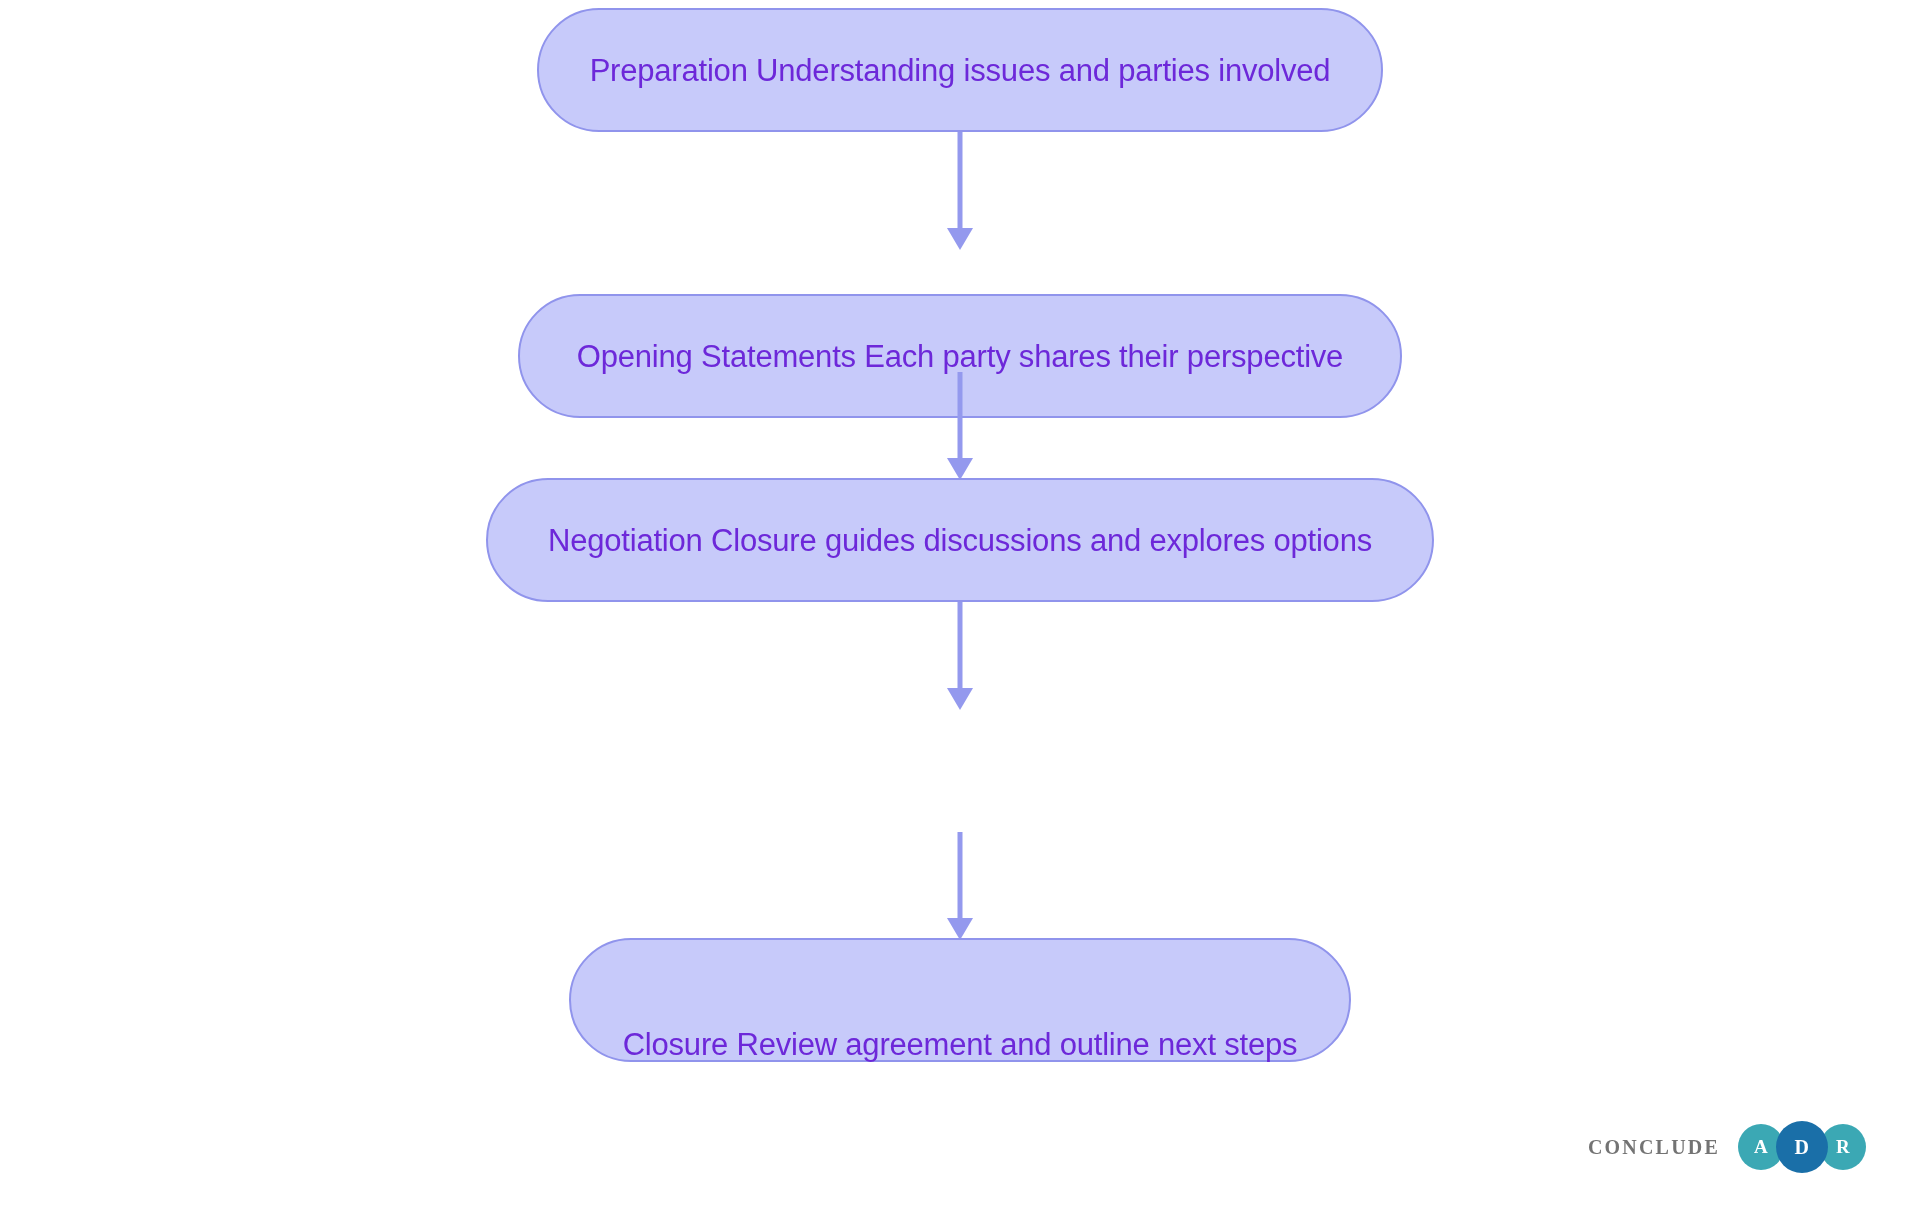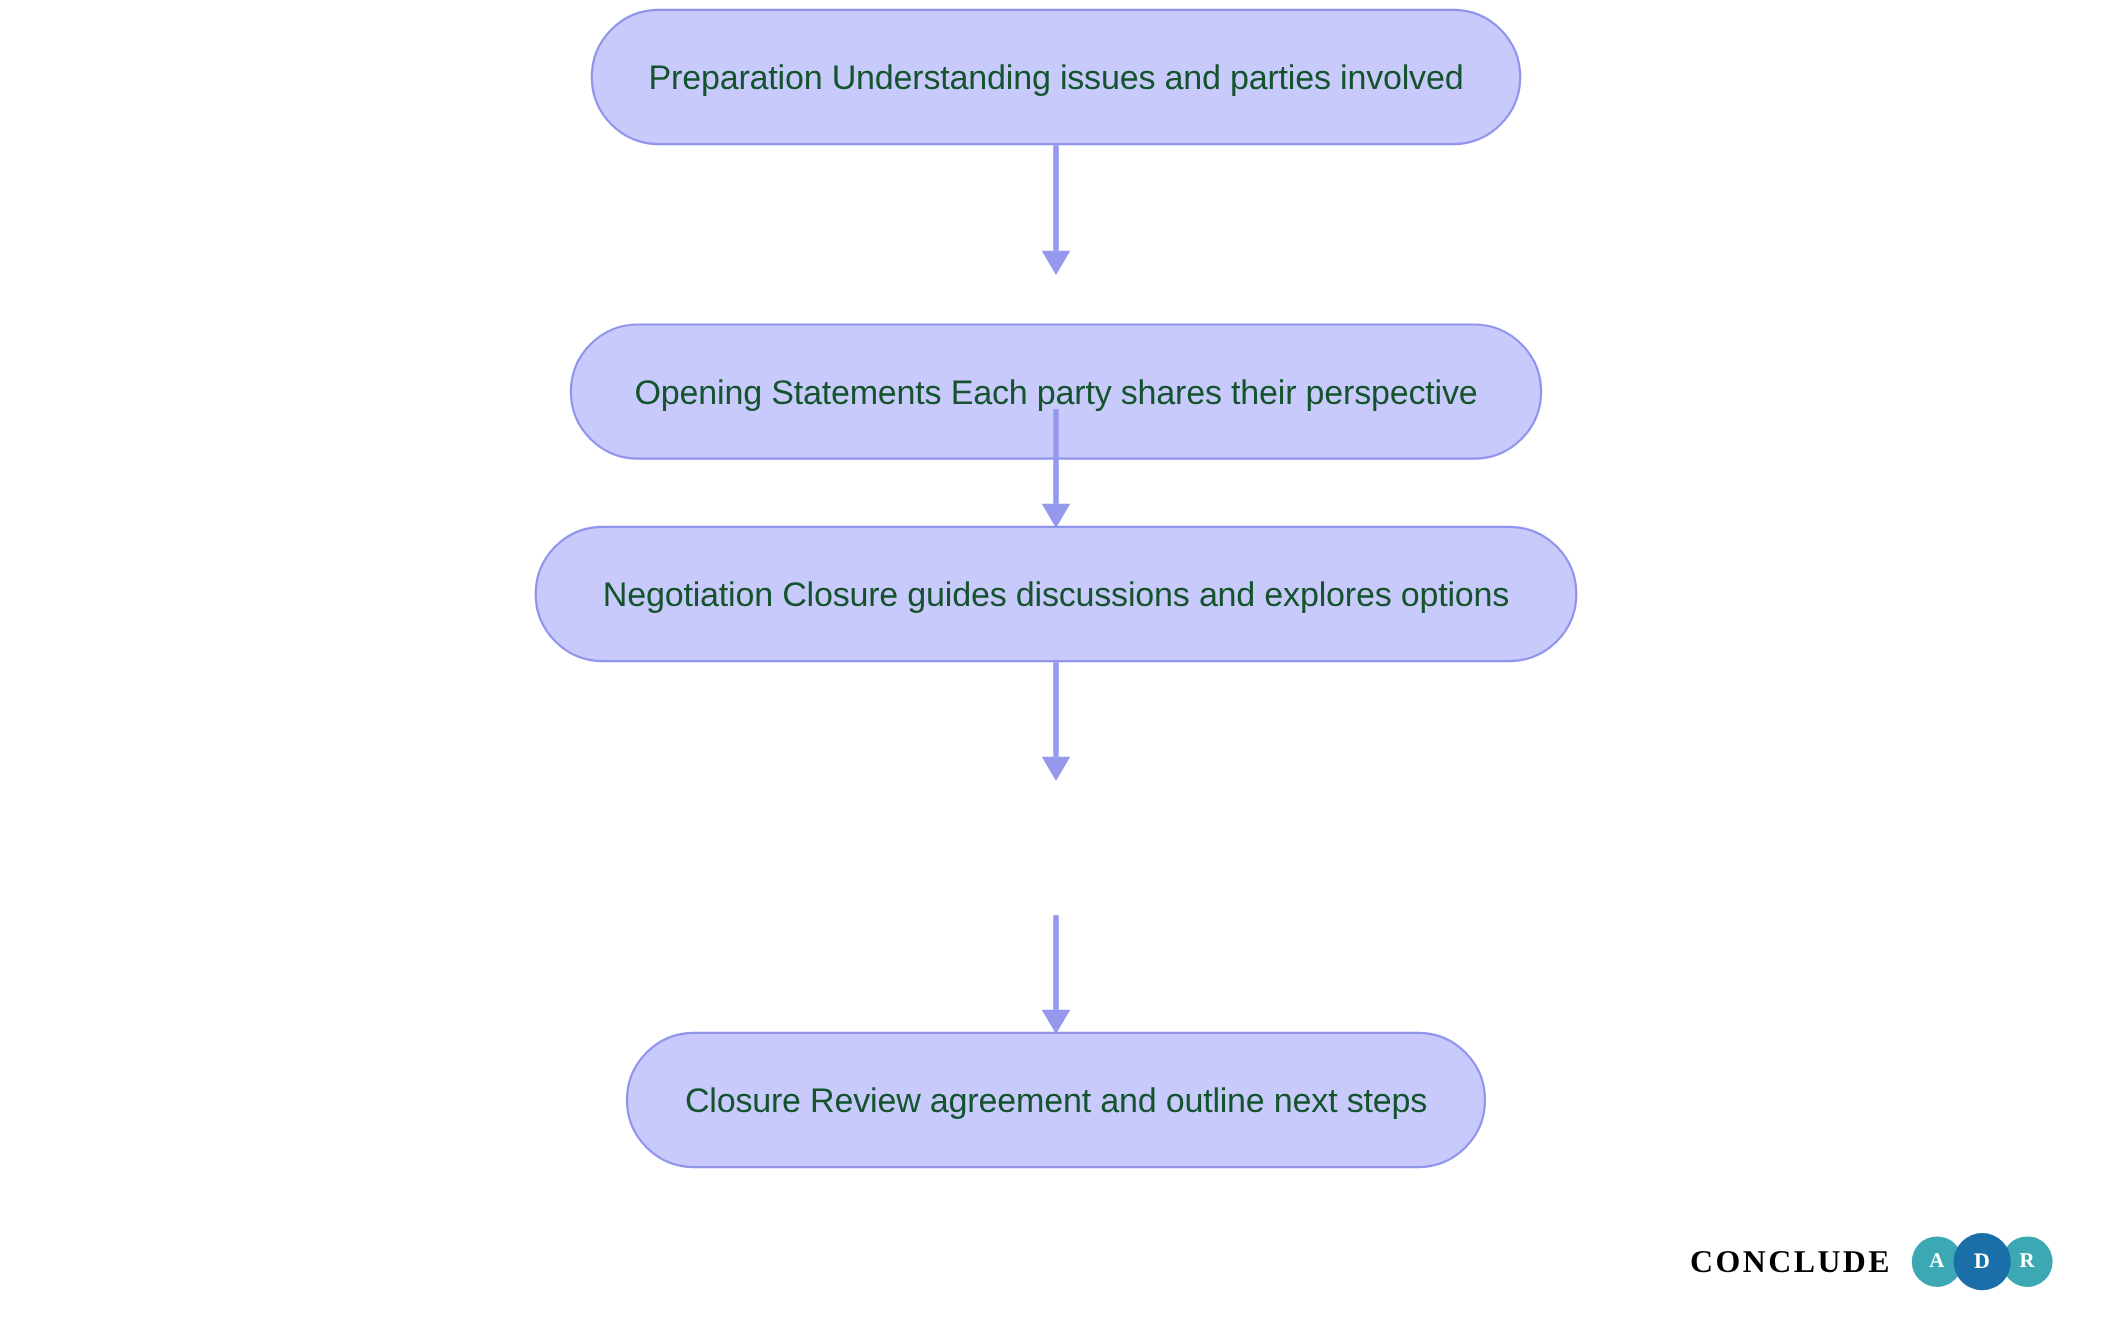--- a/index.html
+++ b/index.html
@@ -31,35 +31,35 @@
     display: flex;
     align-items: center;
     justify-content: center;
     background: #c7cafa;
     border: 2px solid #9094ec;
     border-radius: 999px;
     left: 50%;
     transform: translateX(-50%);
   }
   .flow-node .node-label {
-    color: #14532d;
+    color: #6d28d9;
     font-family: "Liberation Sans", sans-serif;
     font-size: 31px;
     font-weight: 400;
     letter-spacing: -0.2px;
     white-space: nowrap;
     line-height: 1;
     text-align: center;
   }
 
   #node-1 { top: 8px;   height: 124px; width: 846px; }
   #node-2 { top: 248px; height: 124px; width: 884px; margin-top: 46px; }
   #node-3 { top: 478px; height: 124px; width: 948px; }
   #node-4 { top: 708px; height: 124px; width: 842px; }
-  #node-5 { top: 938px; height: 124px; width: 782px; }
+  #node-5 { top: 938px; height: 124px; width: 782px; align-items: flex-end; }
 
   
   .flow-edge {
     position: absolute;
     left: 50%;
     transform: translateX(-50%);
     width: 40px;
   }
   .flow-edge .edge-shaft {
     position: absolute;
@@ -96,23 +96,23 @@
     right: 54px;
     bottom: 40px;
     display: flex;
     align-items: center;
     gap: 18px;
     height: 56px;
   }
   #brand-wordmark {
     font-family: "Liberation Serif", serif;
     font-weight: 700;
-    font-size: 29px;
+    font-size: 20px;
     letter-spacing: 2.2px;
-    color: #000000;
+    color: #737373;
     line-height: 1;
     white-space: nowrap;
   }
   #brand-marks {
     position: relative;
     display: flex;
     align-items: center;
     height: 56px;
   }
   .brand-circle {

